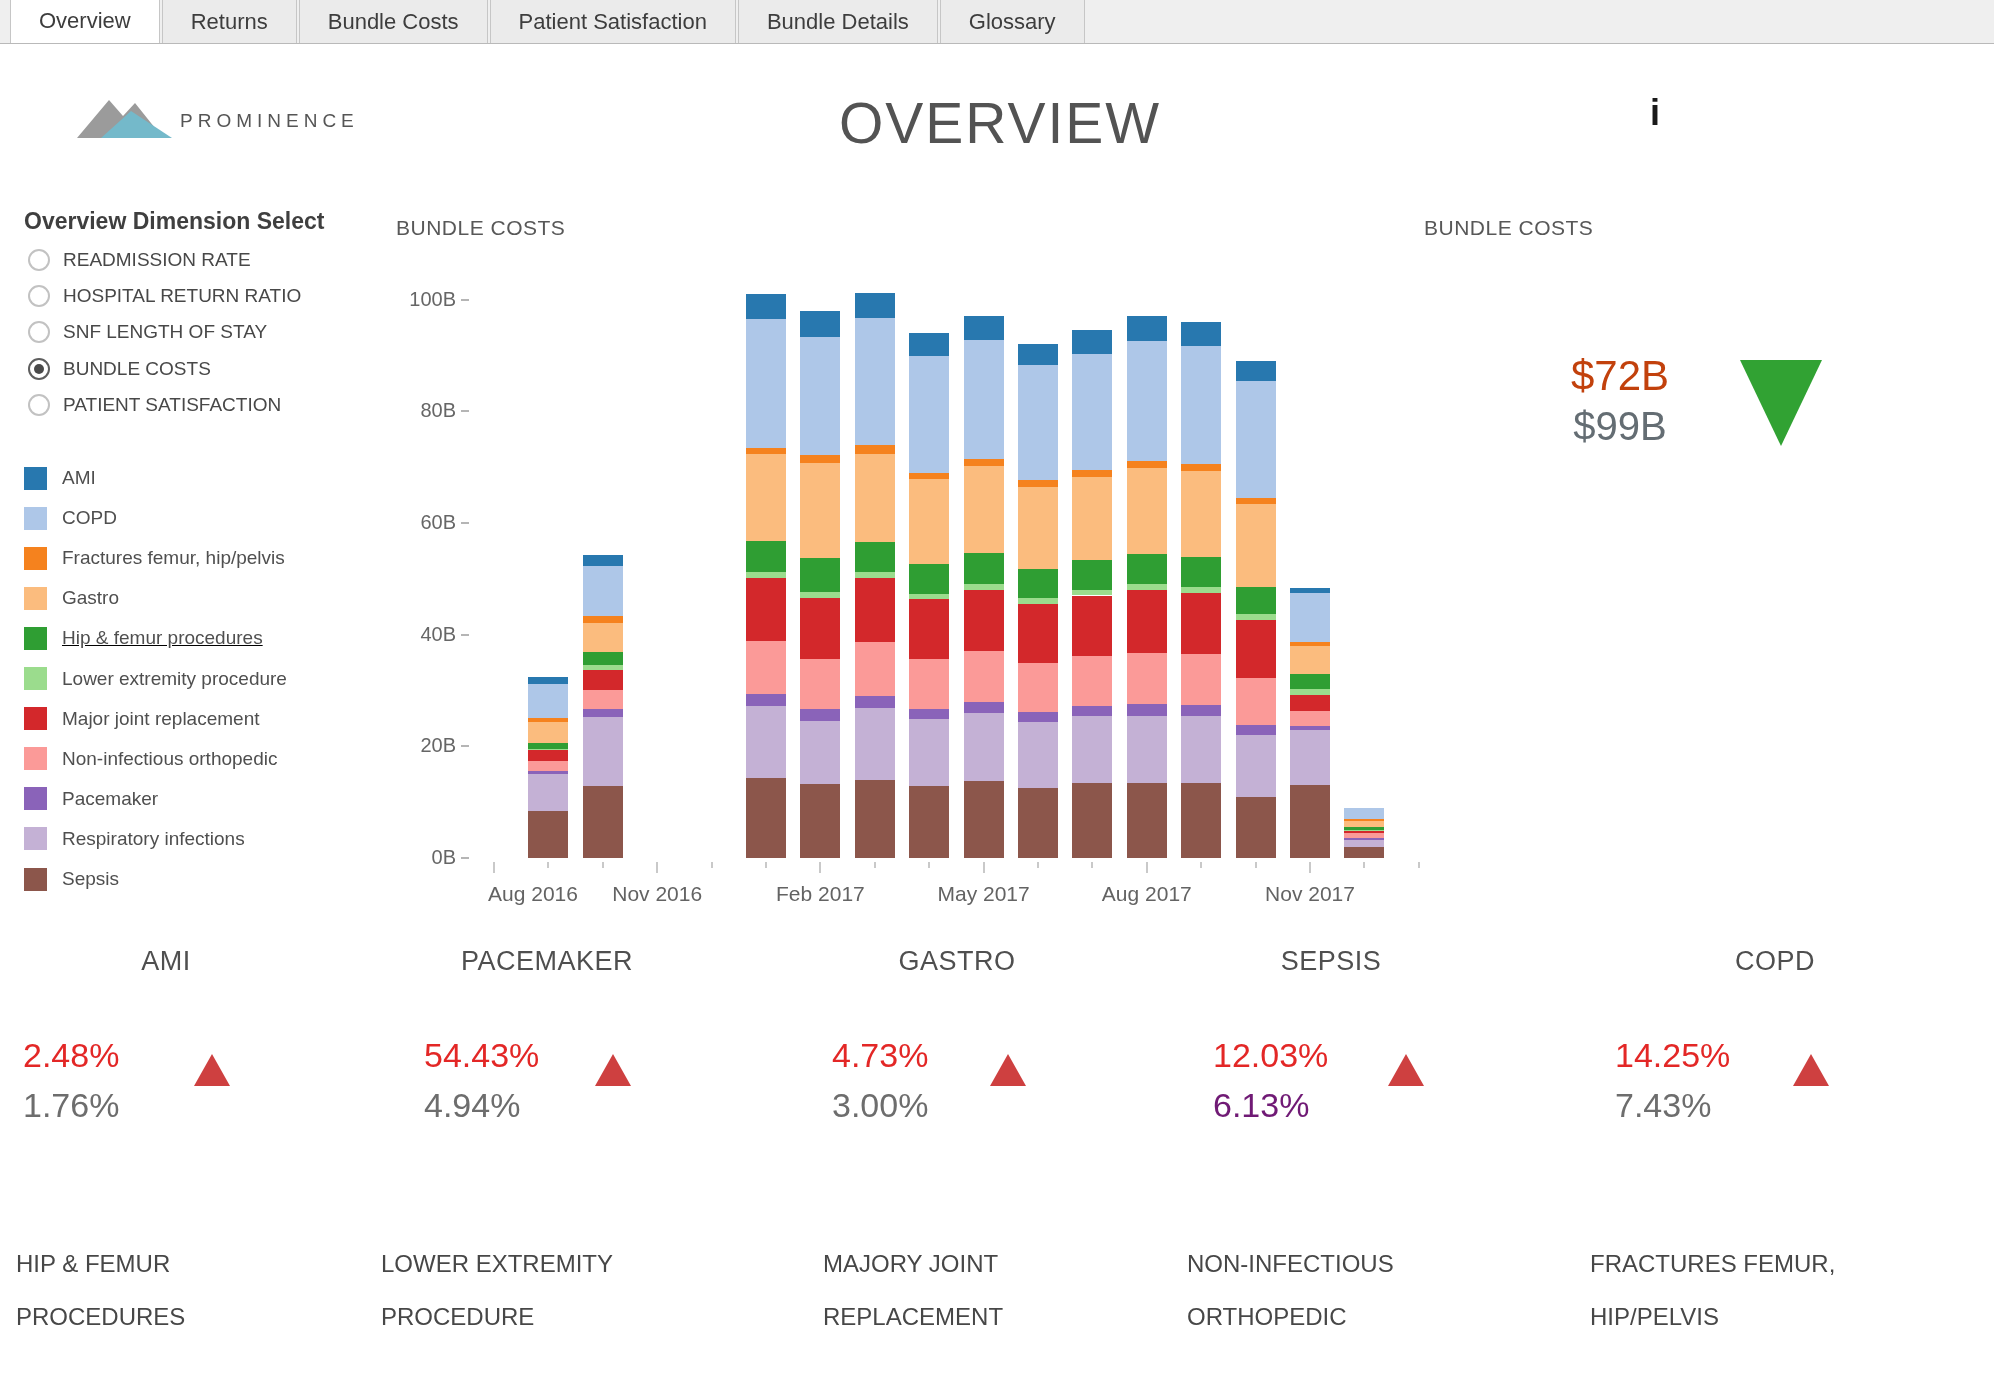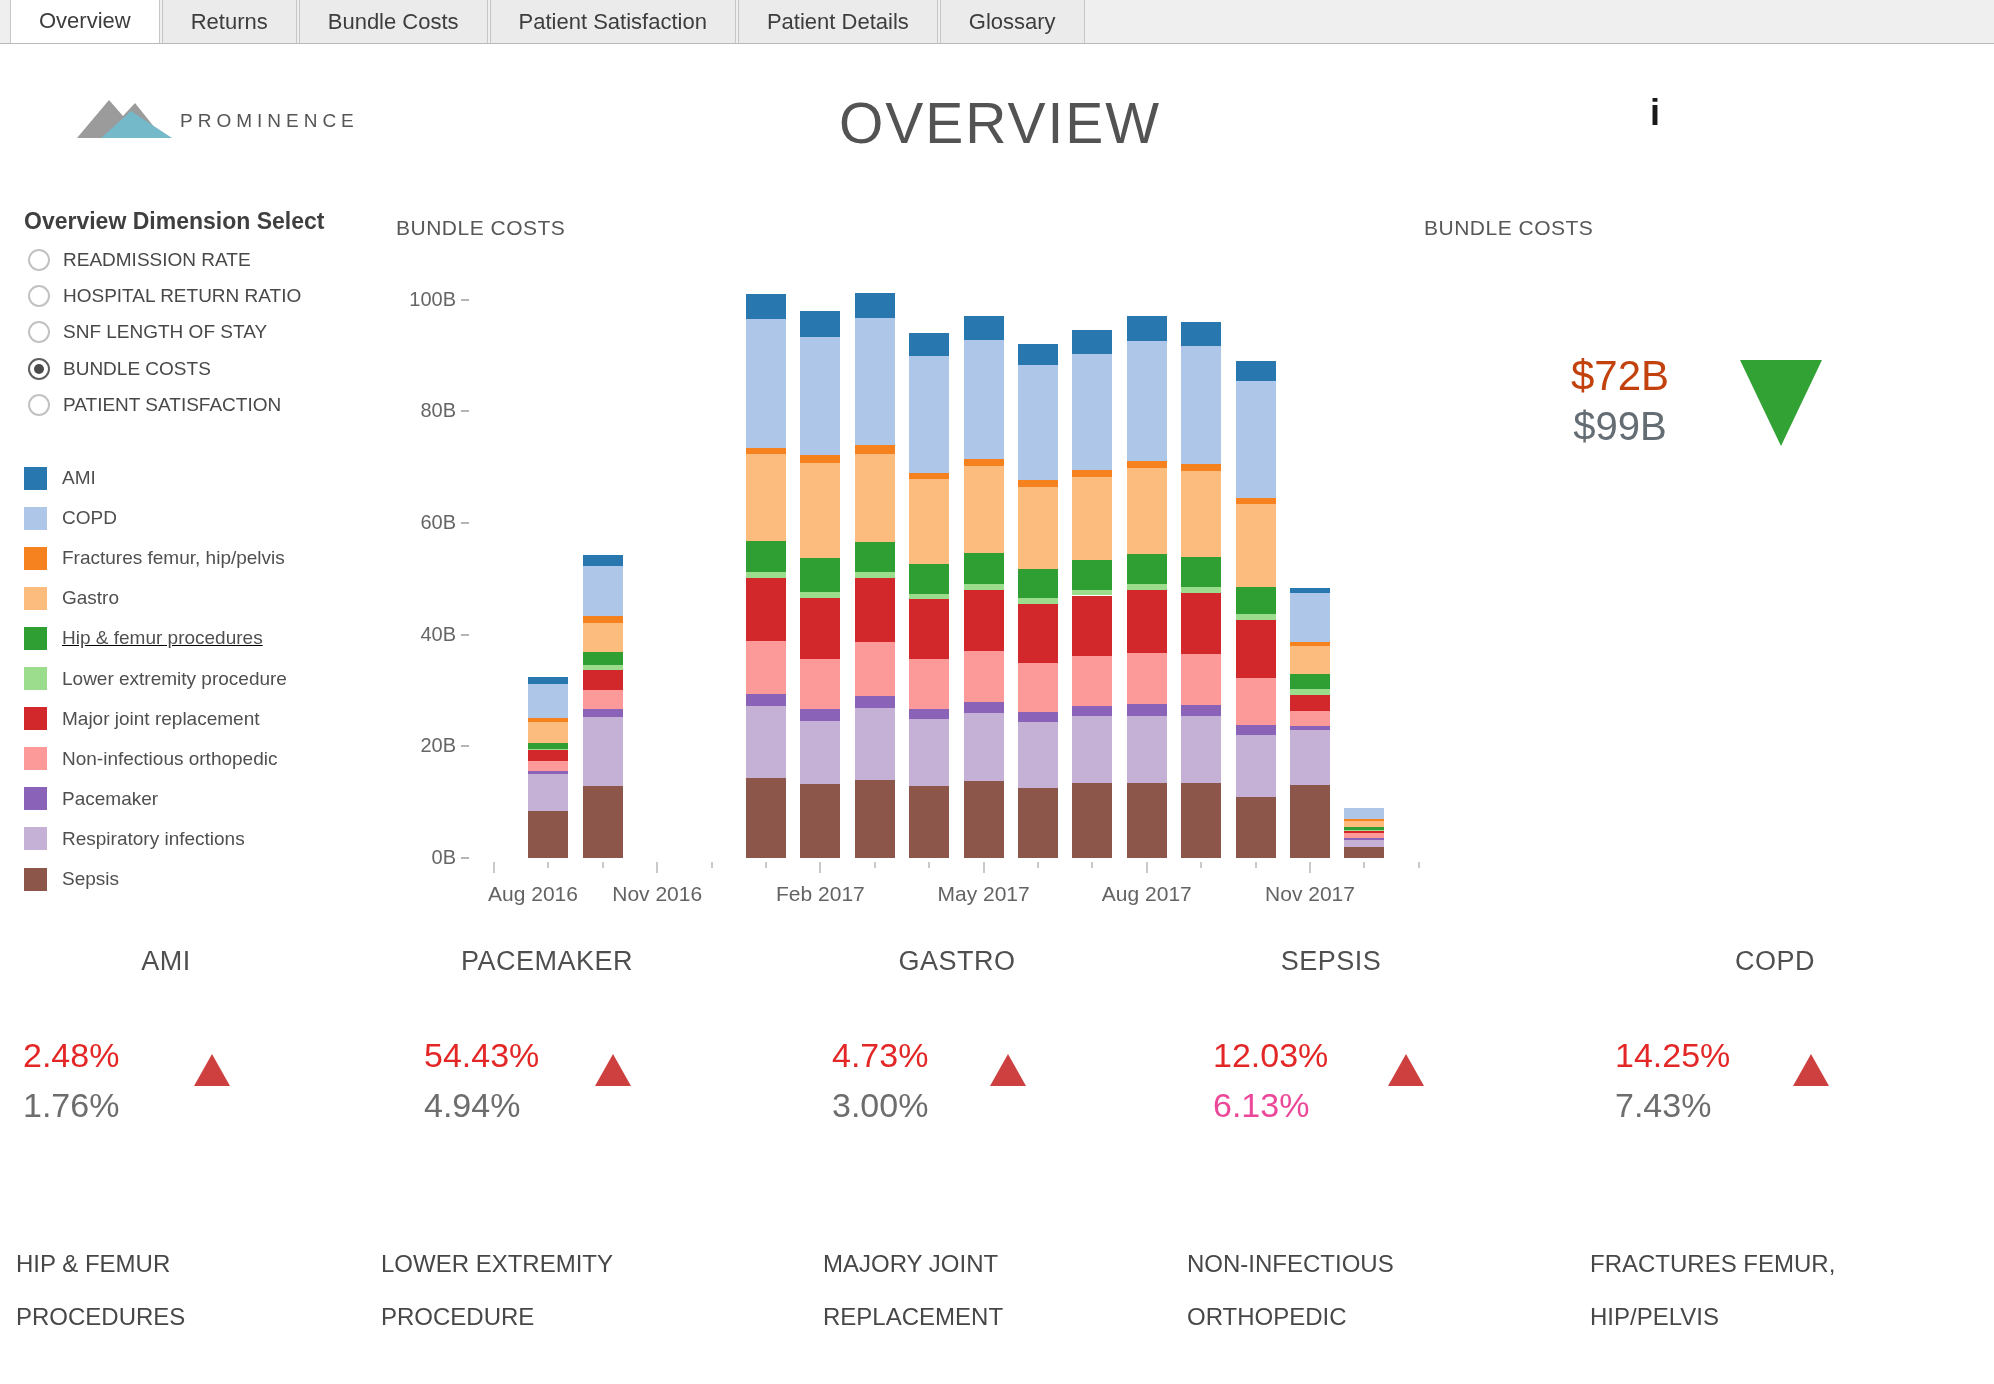--- a/index.html
+++ b/index.html
@@ -81,21 +81,21 @@
 </head>
 <body>
 
 <div id="app">
 
   <div class="tabbar">
       <div class="tab active">Overview</div>
       <div class="tab">Returns</div>
       <div class="tab">Bundle Costs</div>
       <div class="tab">Patient Satisfaction</div>
-      <div class="tab">Patient Details</div>
+      <div class="tab">Bundle Details</div>
       <div class="tab">Glossary</div>
     </div>
 
   <svg style="position:absolute;left:75px;top:86px;" width="100" height="60" viewBox="0 0 100 60">
     <polygon id="mtn-back" points="2,52 34,14 48,30 60,17 88,52" fill="#9b9b9b"></polygon>
     <polygon id="mtn-front" points="26,52 56,25 97,52" fill="#74b9ca"></polygon>
   </svg>
   <div class="brand-text">PROMINENCE</div>
 
   <div class="page-title">OVERVIEW</div>
@@ -378,21 +378,21 @@
       <div class="bk-title" style="left: 397px;">PACEMAKER</div>
       <div class="bk-current" style="left: 424px; color: rgb(227, 39, 38);">54.43%</div>
       <div class="bk-prior" style="left: 424px; color: rgb(109, 109, 109);">4.94%</div>
       <div class="tri-up" style="left: 595px; border-bottom-color: rgb(206, 64, 64);"></div>
       <div class="bk-title" style="left: 807px;">GASTRO</div>
       <div class="bk-current" style="left: 832px; color: rgb(227, 39, 38);">4.73%</div>
       <div class="bk-prior" style="left: 832px; color: rgb(109, 109, 109);">3.00%</div>
       <div class="tri-up" style="left: 990px; border-bottom-color: rgb(206, 64, 64);"></div>
       <div class="bk-title" style="left: 1181px;">SEPSIS</div>
       <div class="bk-current" style="left: 1213px; color: rgb(227, 39, 38);">12.03%</div>
-      <div class="bk-prior" style="left: 1213px; color: #ec4899; text-align: center;">6.13%</div>
+      <div class="bk-prior" style="left: 1213px; color: #701a75; text-align: center;">6.13%</div>
       <div class="tri-up" style="left: 1388px; border-bottom-color: rgb(206, 64, 64);"></div>
       <div class="bk-title" style="left: 1625px;">COPD</div>
       <div class="bk-current" style="left: 1615px; color: rgb(227, 39, 38);">14.25%</div>
       <div class="bk-prior" style="left: 1615px; color: rgb(109, 109, 109);">7.43%</div>
       <div class="tri-up" style="left: 1793px; border-bottom-color: rgb(206, 64, 64);"></div>
     </div>
 
   <div id="bottom-labels">
       <div class="bl-line1" style="left: 16px;">HIP &amp; FEMUR</div>
       <div class="bl-line2" style="left: 16px;">PROCEDURES</div>

